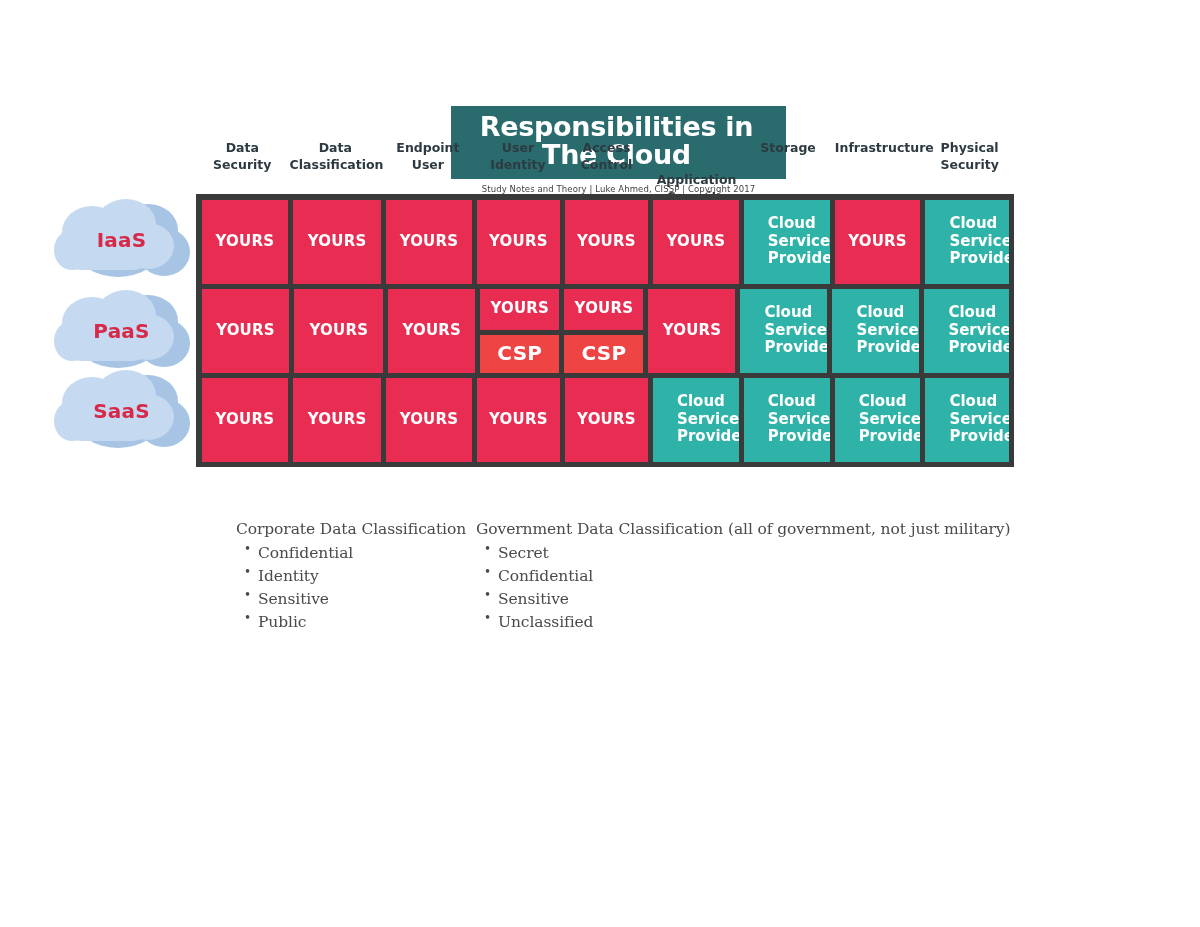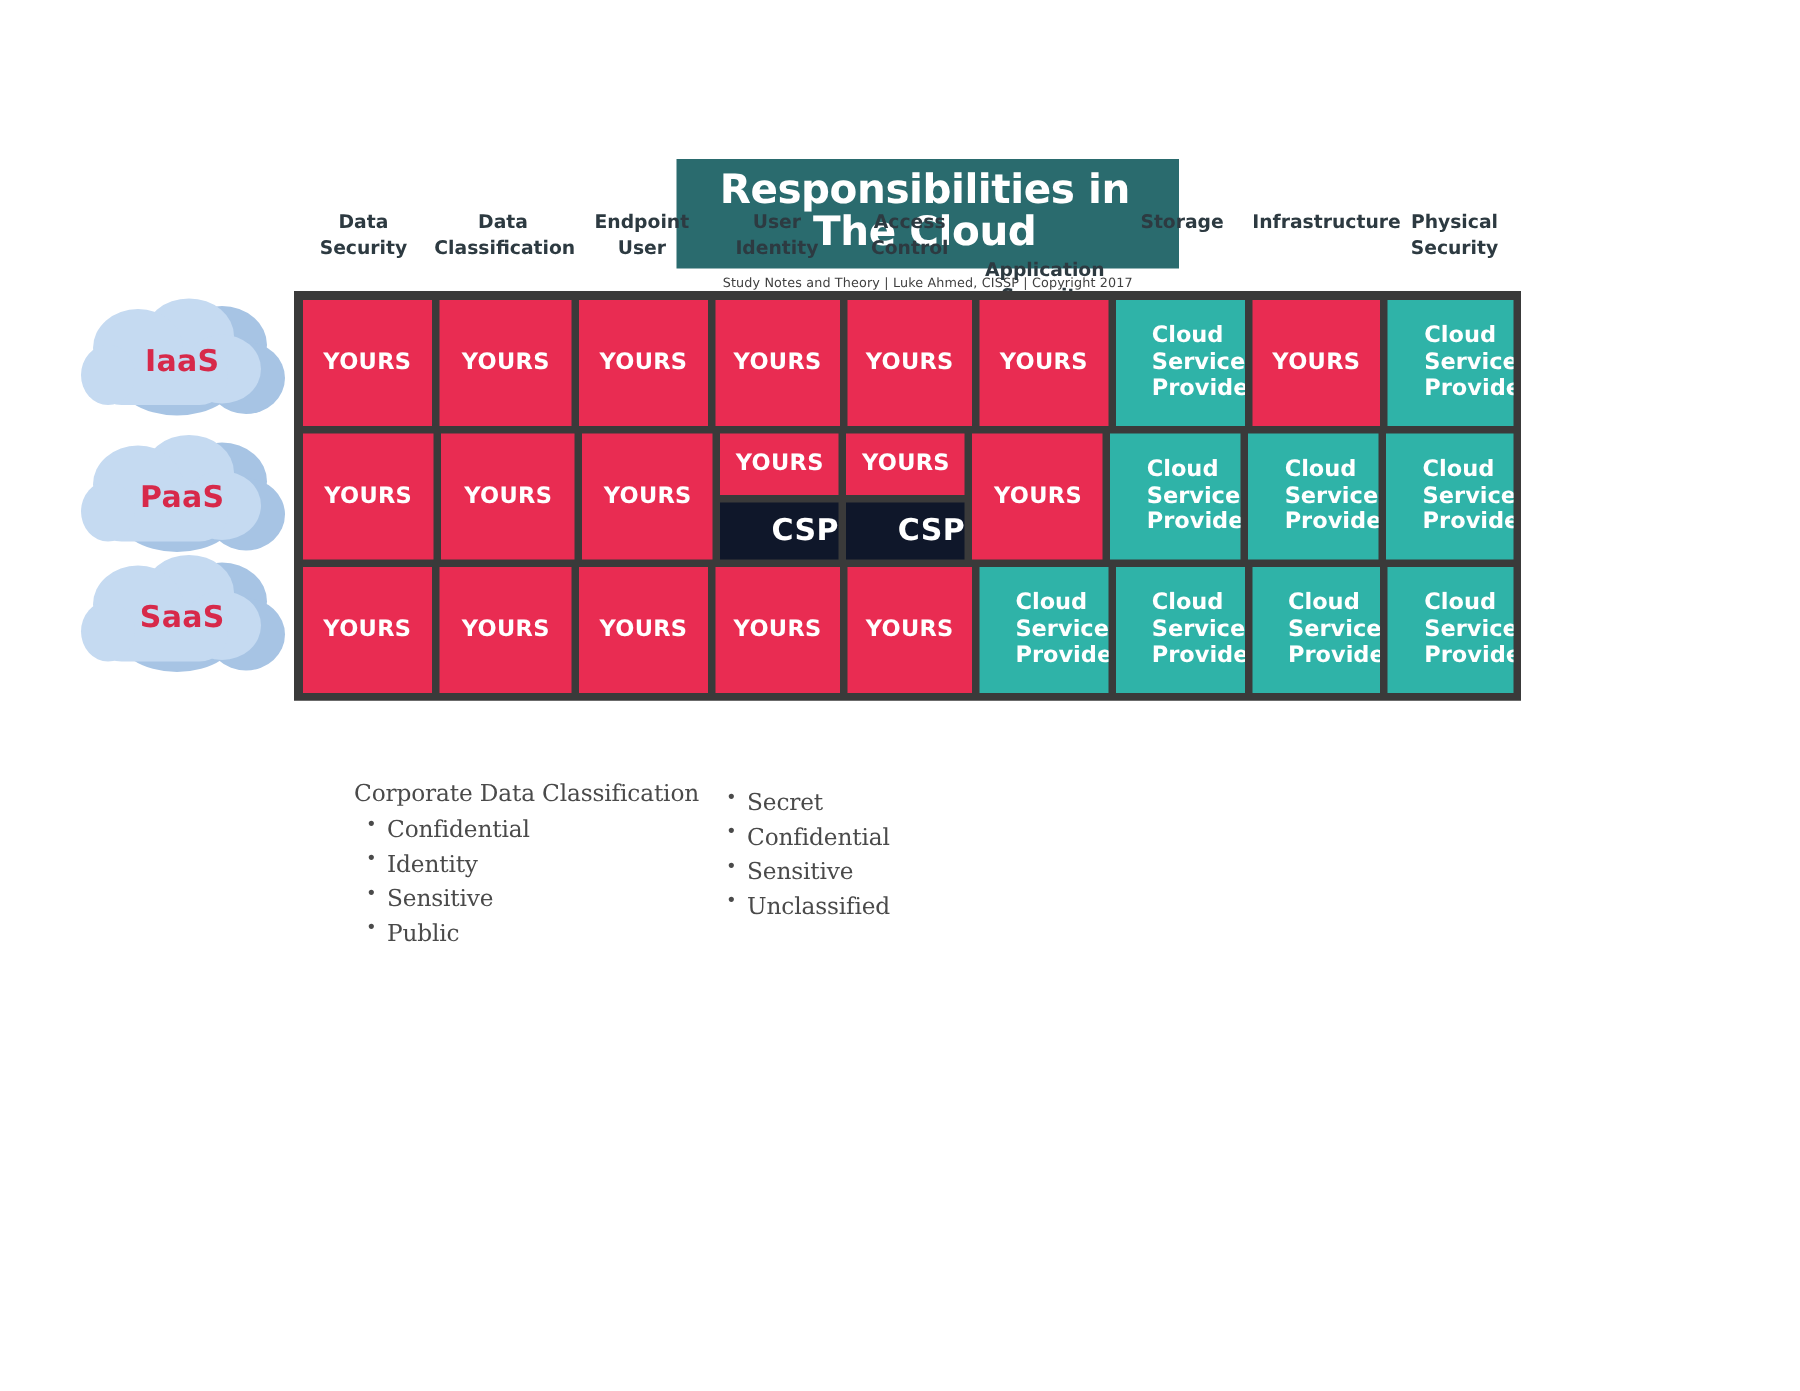--- a/index.html
+++ b/index.html
@@ -126,21 +126,21 @@
   }
   .cell.split .sub {
     margin: 2.5px;
     display: flex;
     flex-direction: column;
     justify-content: center;
     box-sizing: border-box;
     overflow: hidden;
   }
   .cell.split .sub.top    { flex: 52 1 0; background: #e92c52; }
-  .cell.split .sub.bottom { flex: 48 1 0; background: #0f172a; align-items: flex-end; }
+  .cell.split .sub.bottom { flex: 48 1 0; background: #ef4444; }
 
   
   #clouds {
     position: absolute;
     left: 48px;
     top: 194px;
     width: 150px;
     height: 273px;
   }
   .cloud-wrap {
@@ -408,20 +408,21 @@
   <div class="foot-col" id="foot-corporate">
     <div class="foot-title">Corporate Data Classification</div>
     <ul class="foot-list" id="list-corporate">
         <li>Confidential</li>
         <li>Identity</li>
         <li>Sensitive</li>
         <li>Public</li>
       </ul>
   </div>
   <div class="foot-col" id="foot-government">
+    <div class="foot-title">Government Data Classification (all of government, not just military)</div>
     <ul class="foot-list" id="list-government">
         <li>Secret</li>
         <li>Confidential</li>
         <li>Sensitive</li>
         <li>Unclassified</li>
       </ul>
   </div>
 </div>
 
 </body></html>

